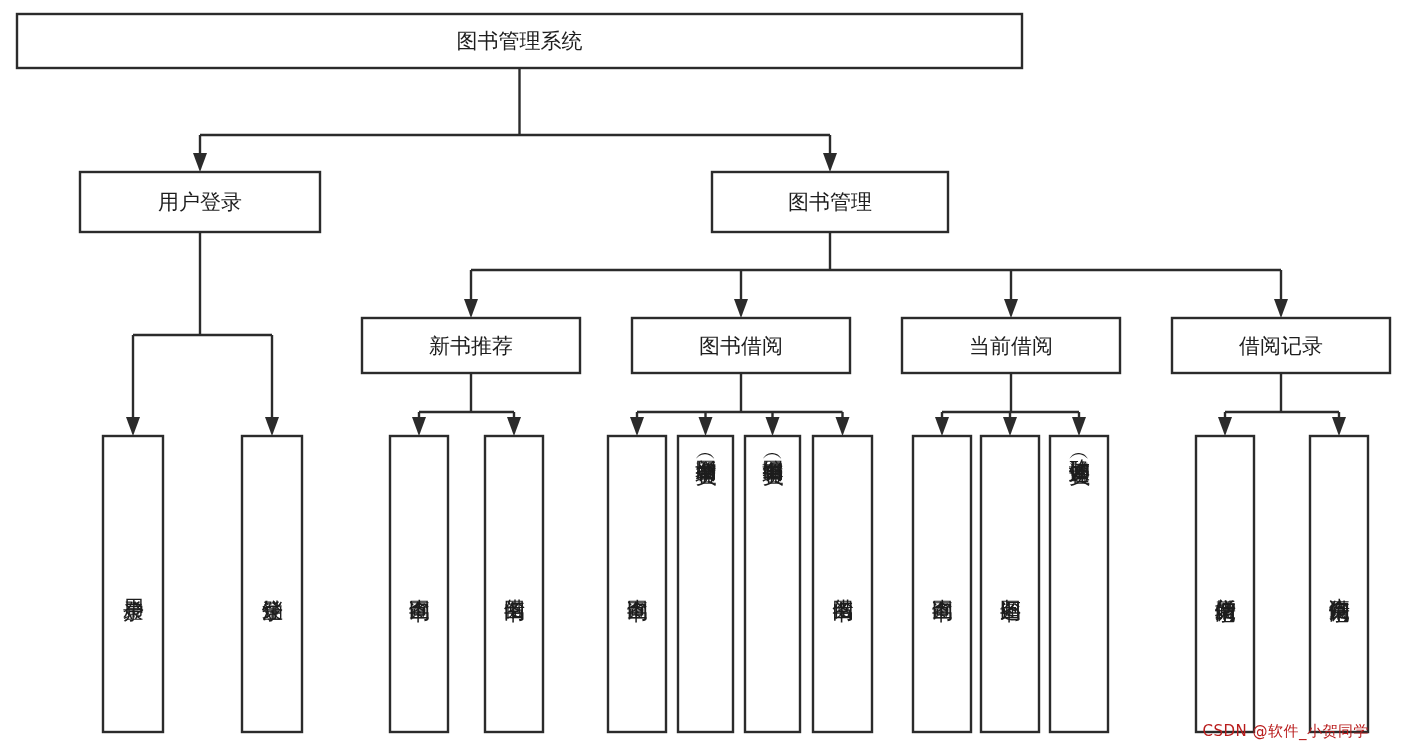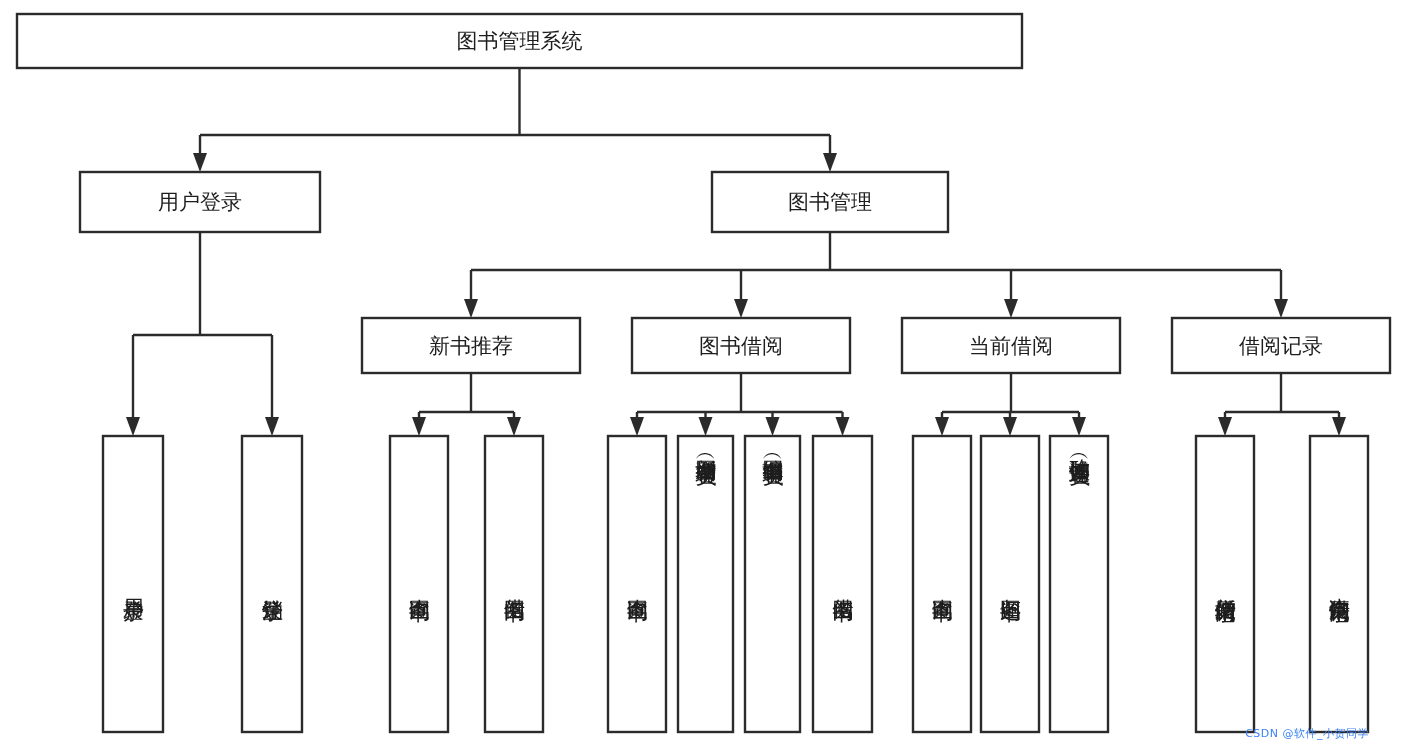--- a/index.html
+++ b/index.html
@@ -60,22 +60,22 @@
     text-orientation: upright;
     white-space: nowrap;
     letter-spacing: 1px;
     pointer-events: none;
   }
   .watermark {
     position: absolute;
     right: 8px;
     bottom: 6px;
     font-family: "DejaVu Sans", "Liberation Sans", sans-serif;
-    font-size: 11px;
-    color: #3b82f6;
+    font-size: 15px;
+    color: #b91c1c;
     letter-spacing: 0.5px;
     white-space: nowrap;
   }
 </style>
 </head>
 <body>
 
 <div id="diagram-root">
 
   <svg id="tree-svg" viewBox="0 0 1405 747" xmlns="http://www.w3.org/2000/svg">

